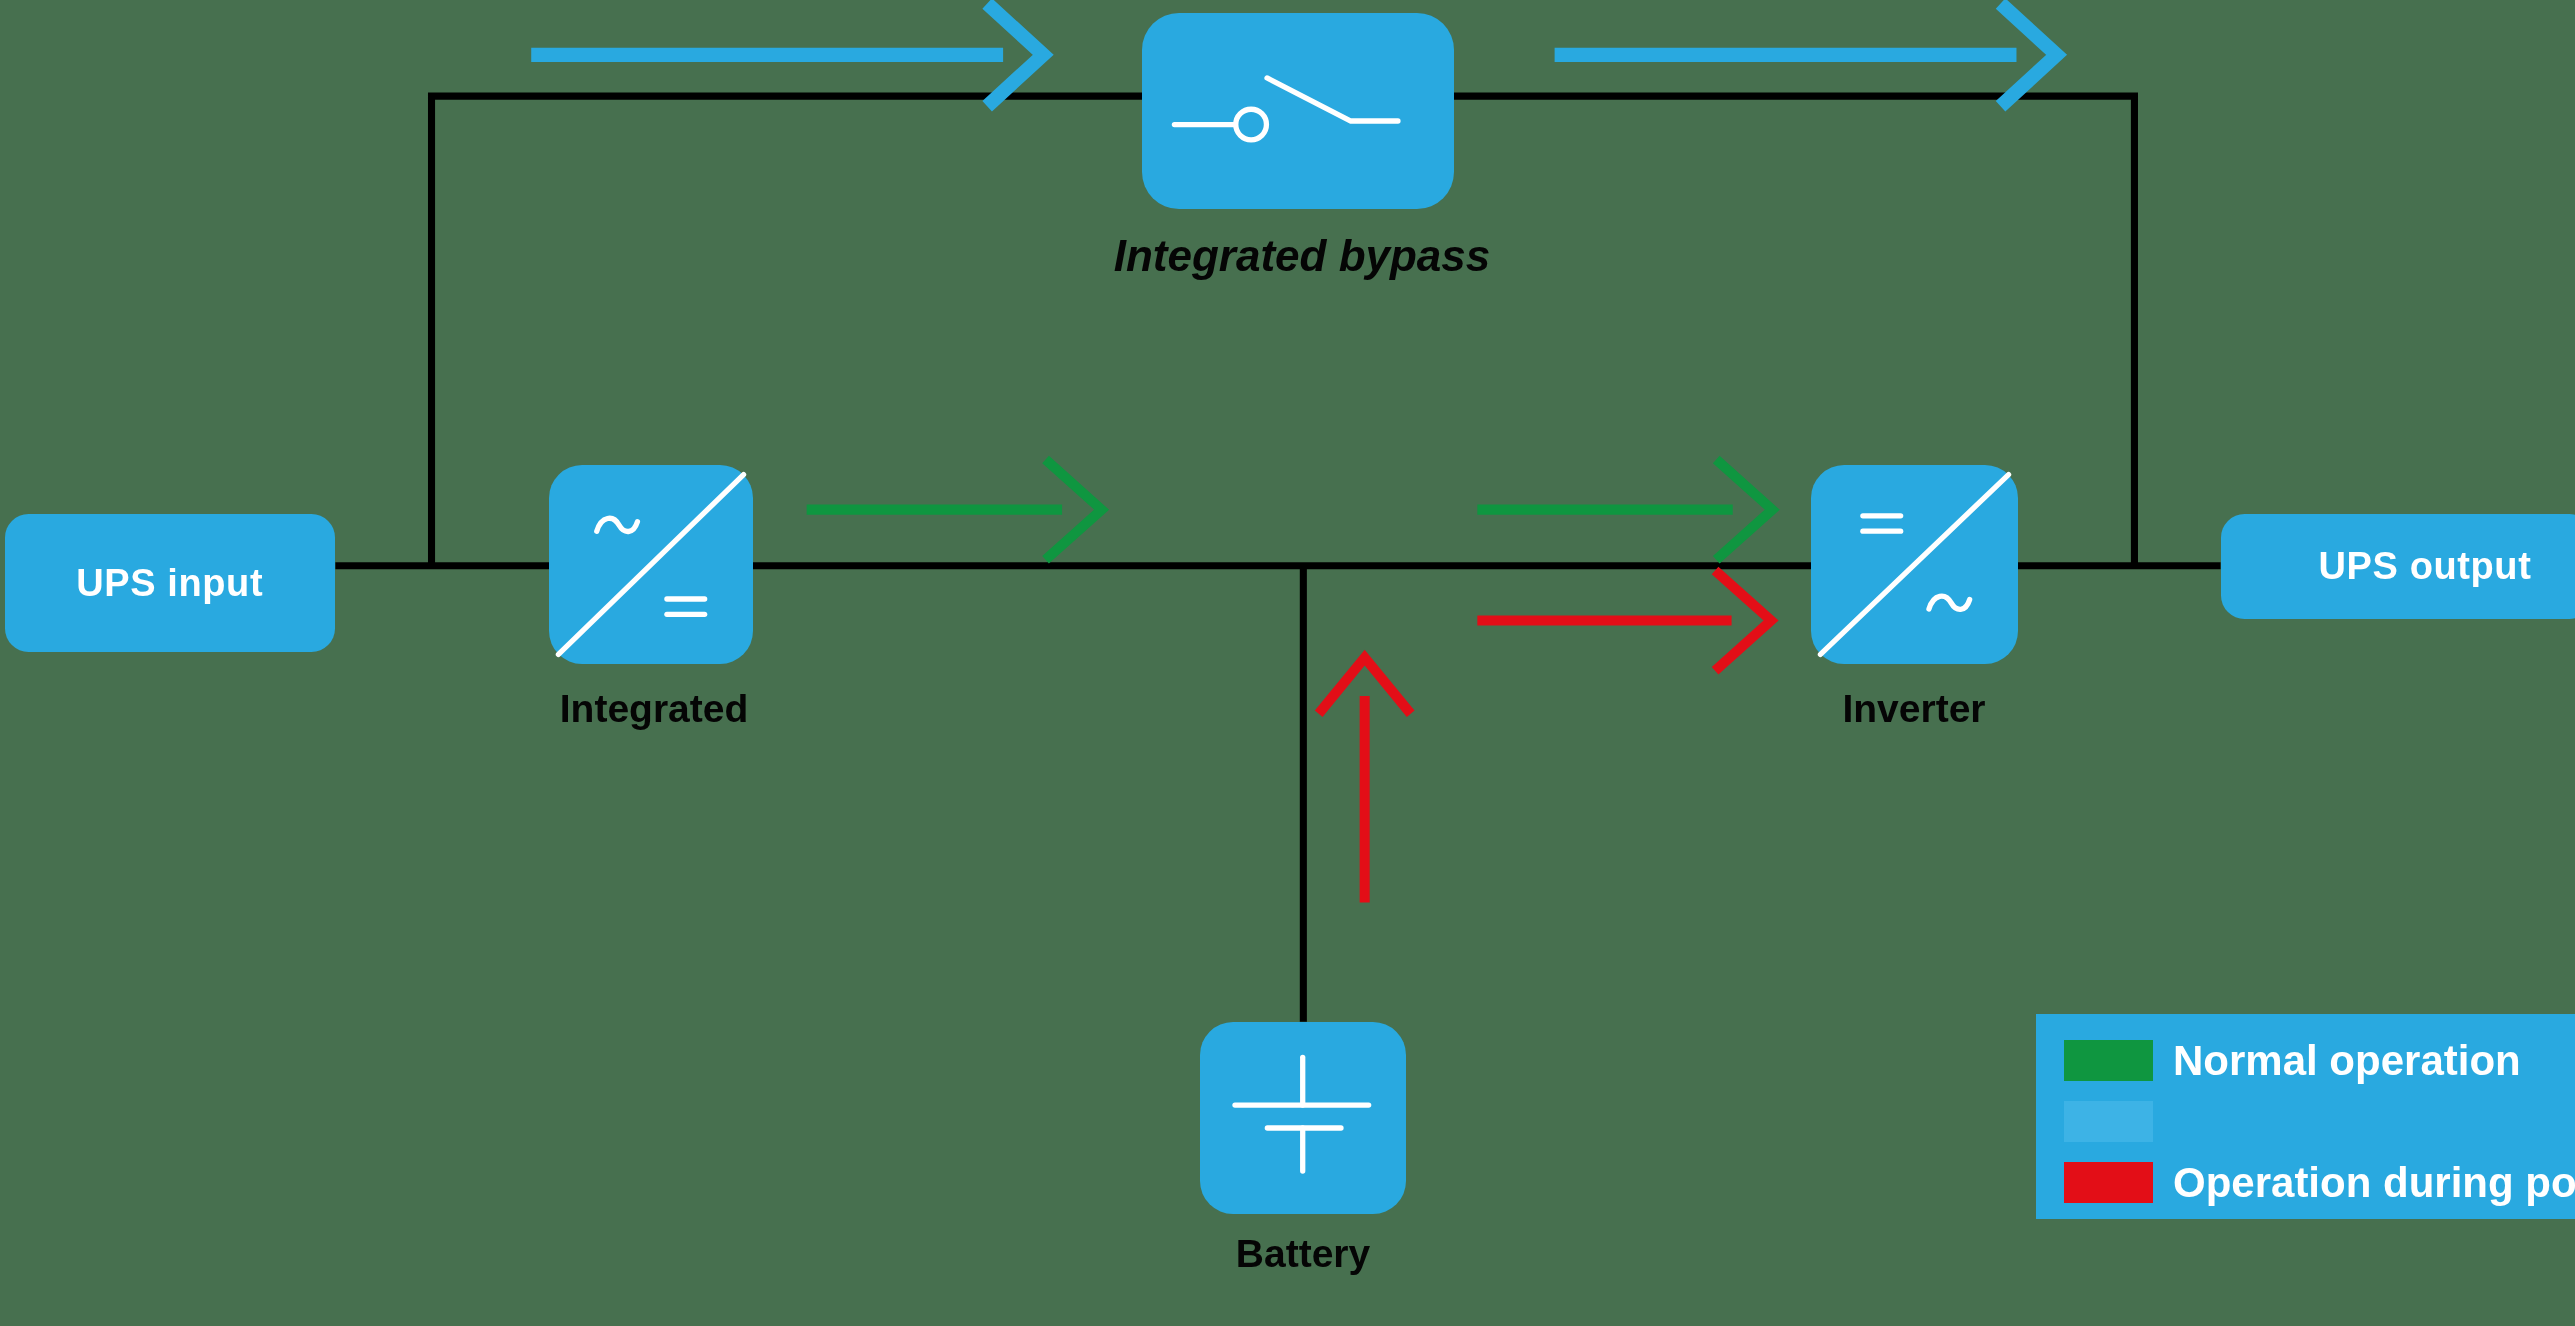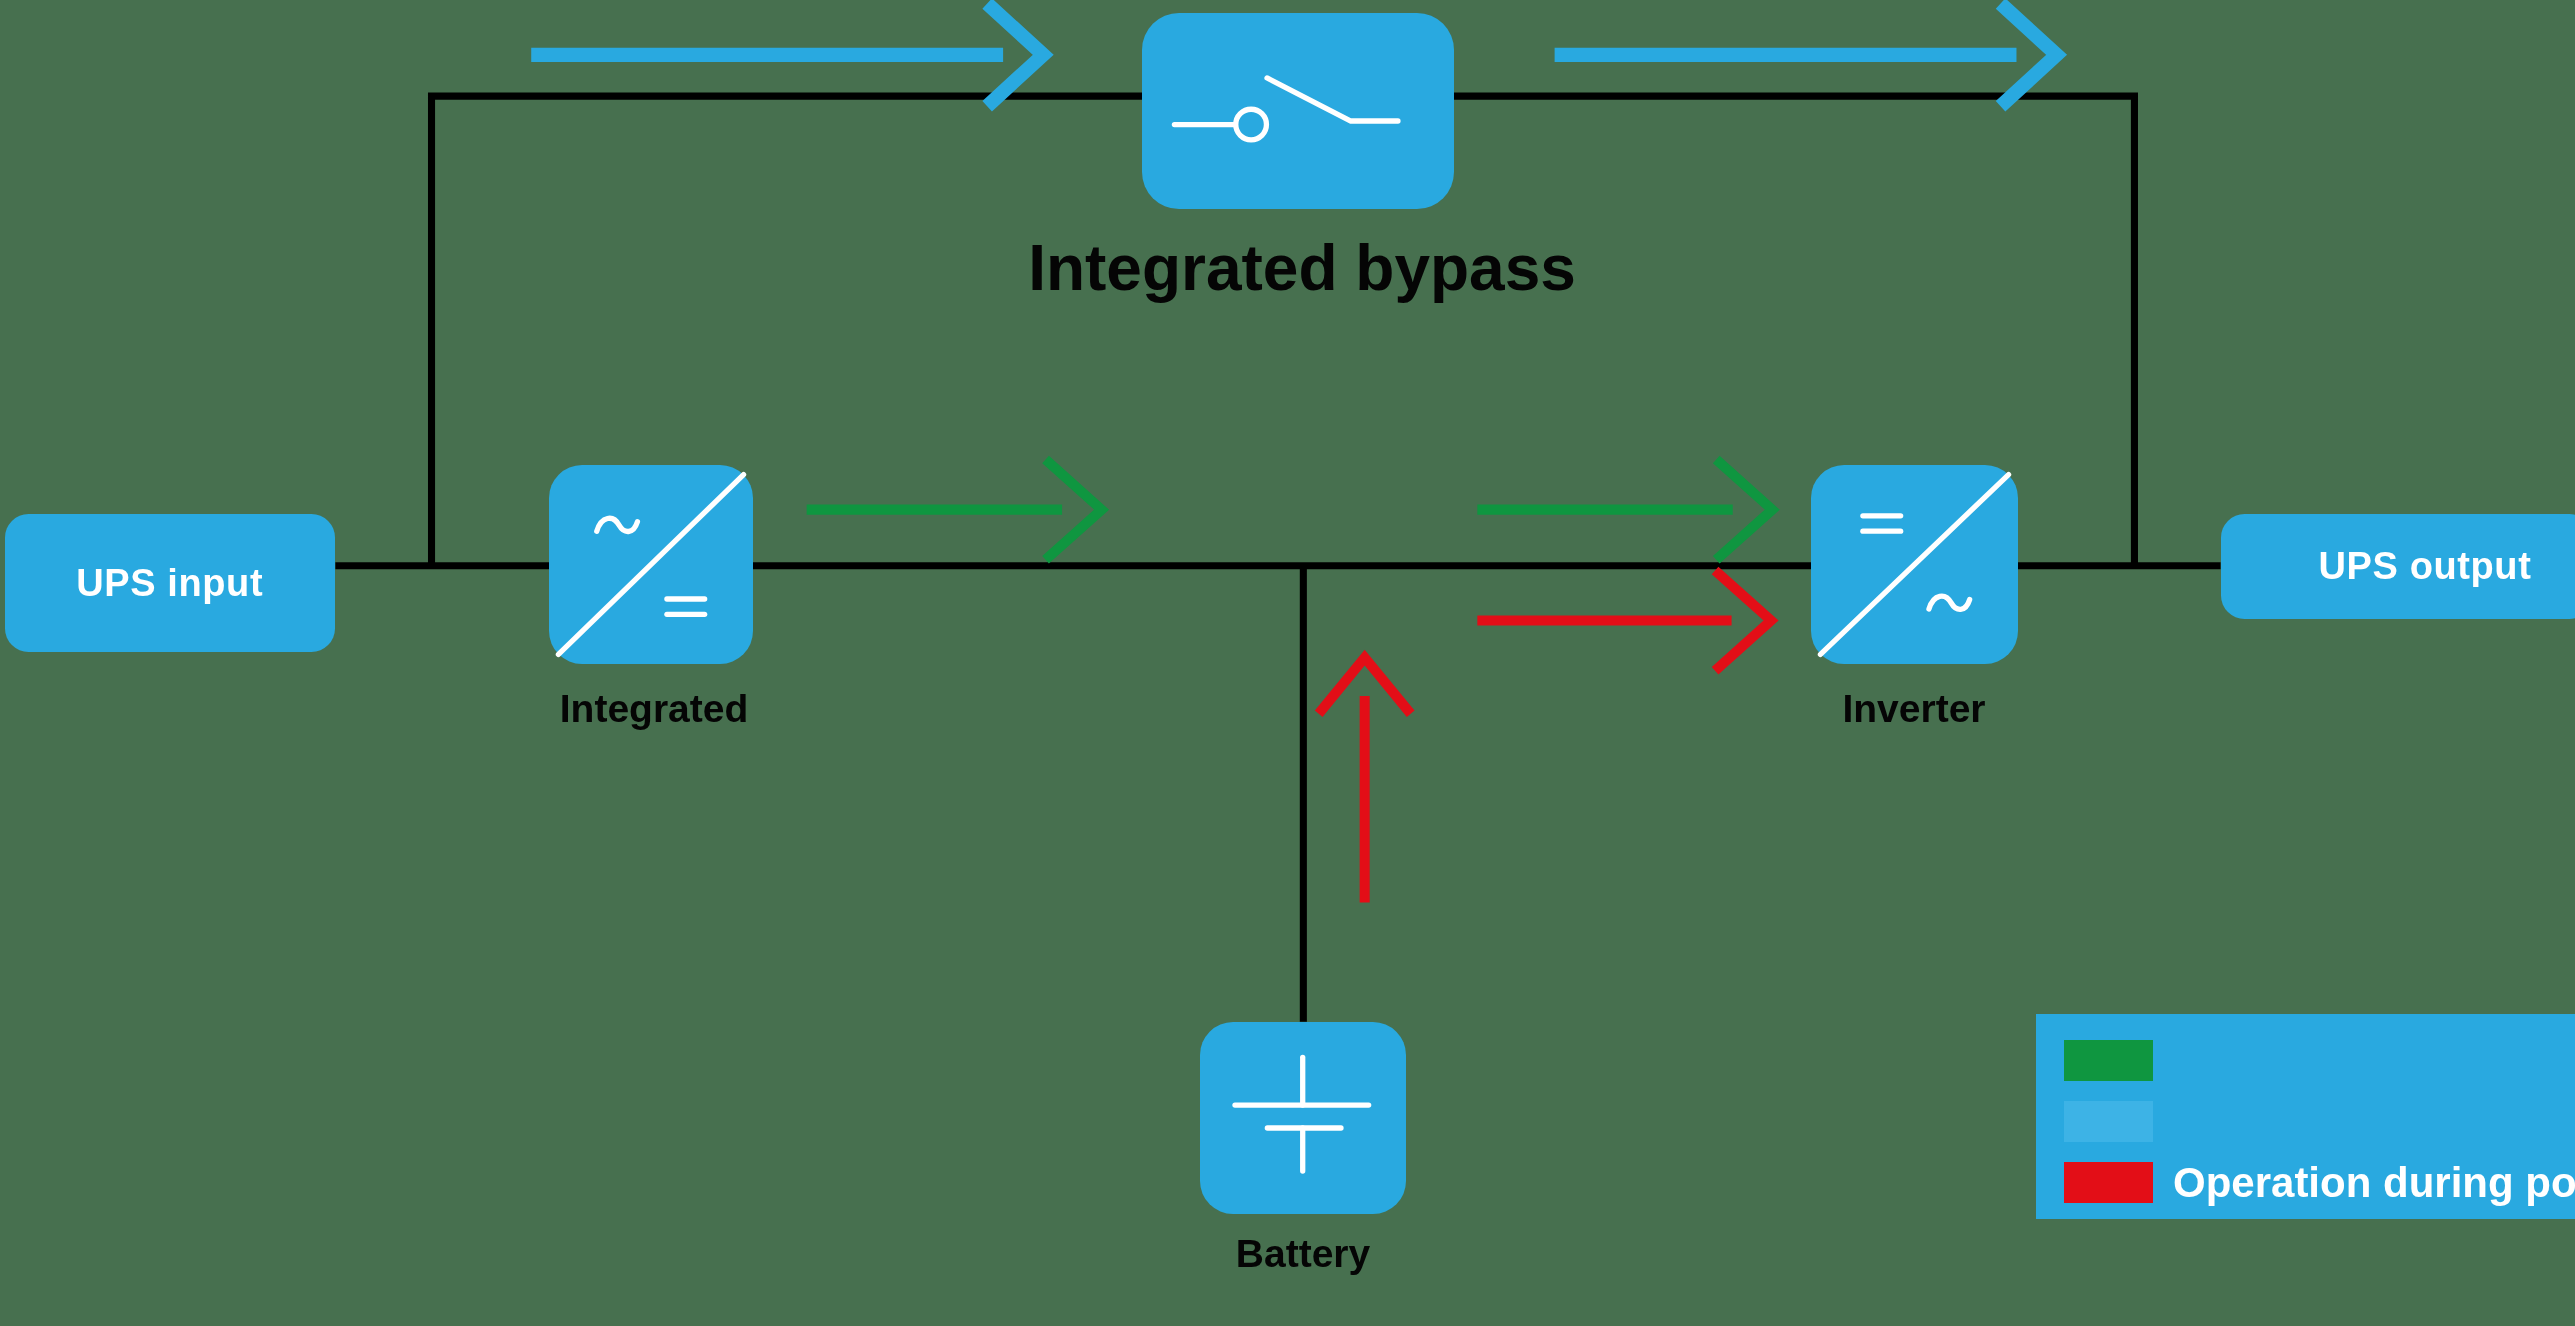--- a/index.html
+++ b/index.html
@@ -25,21 +25,21 @@
     letter-spacing:0.6px;
     white-space:nowrap;
   }
   .diagram-label{
     position:absolute;
     transform:translateX(-50%);
     color:#050505;
     font-weight:600;
     white-space:nowrap;
   }
-  .label-bypass{font-size:64px;}
+  .label-bypass{font-size:44px;font-style:italic;}
   .label-node{font-size:39px;}
   .legend{
     position:absolute;
     left:2036px;top:1014px;
     width:540px;height:205px;
     background:#29A9E0;
     display:flex;flex-direction:column;
     padding-top:26px;
     box-sizing:border-box;
     row-gap:20px;
@@ -164,20 +164,21 @@
   </div>
 
   <div class="diagram-label label-bypass" style="left:1302px;top:231px;">Integrated bypass</div>
   <div class="diagram-label label-node" style="left:654px;top:687px;">Integrated</div>
   <div class="diagram-label label-node" style="left:1914px;top:687px;">Inverter</div>
   <div class="diagram-label label-node" style="left:1303px;top:1232px;">Battery</div>
 
   <div class="legend">
     <div class="legend-row">
       <div class="legend-swatch swatch-green"></div>
+      <span class="legend-label">Normal operation</span>
     </div>
     <div class="legend-row">
       <div class="legend-swatch swatch-blue"></div>
     </div>
     <div class="legend-row">
       <div class="legend-swatch swatch-red"></div>
       <span class="legend-label">Operation during power</span>
     </div>
   </div>
 

